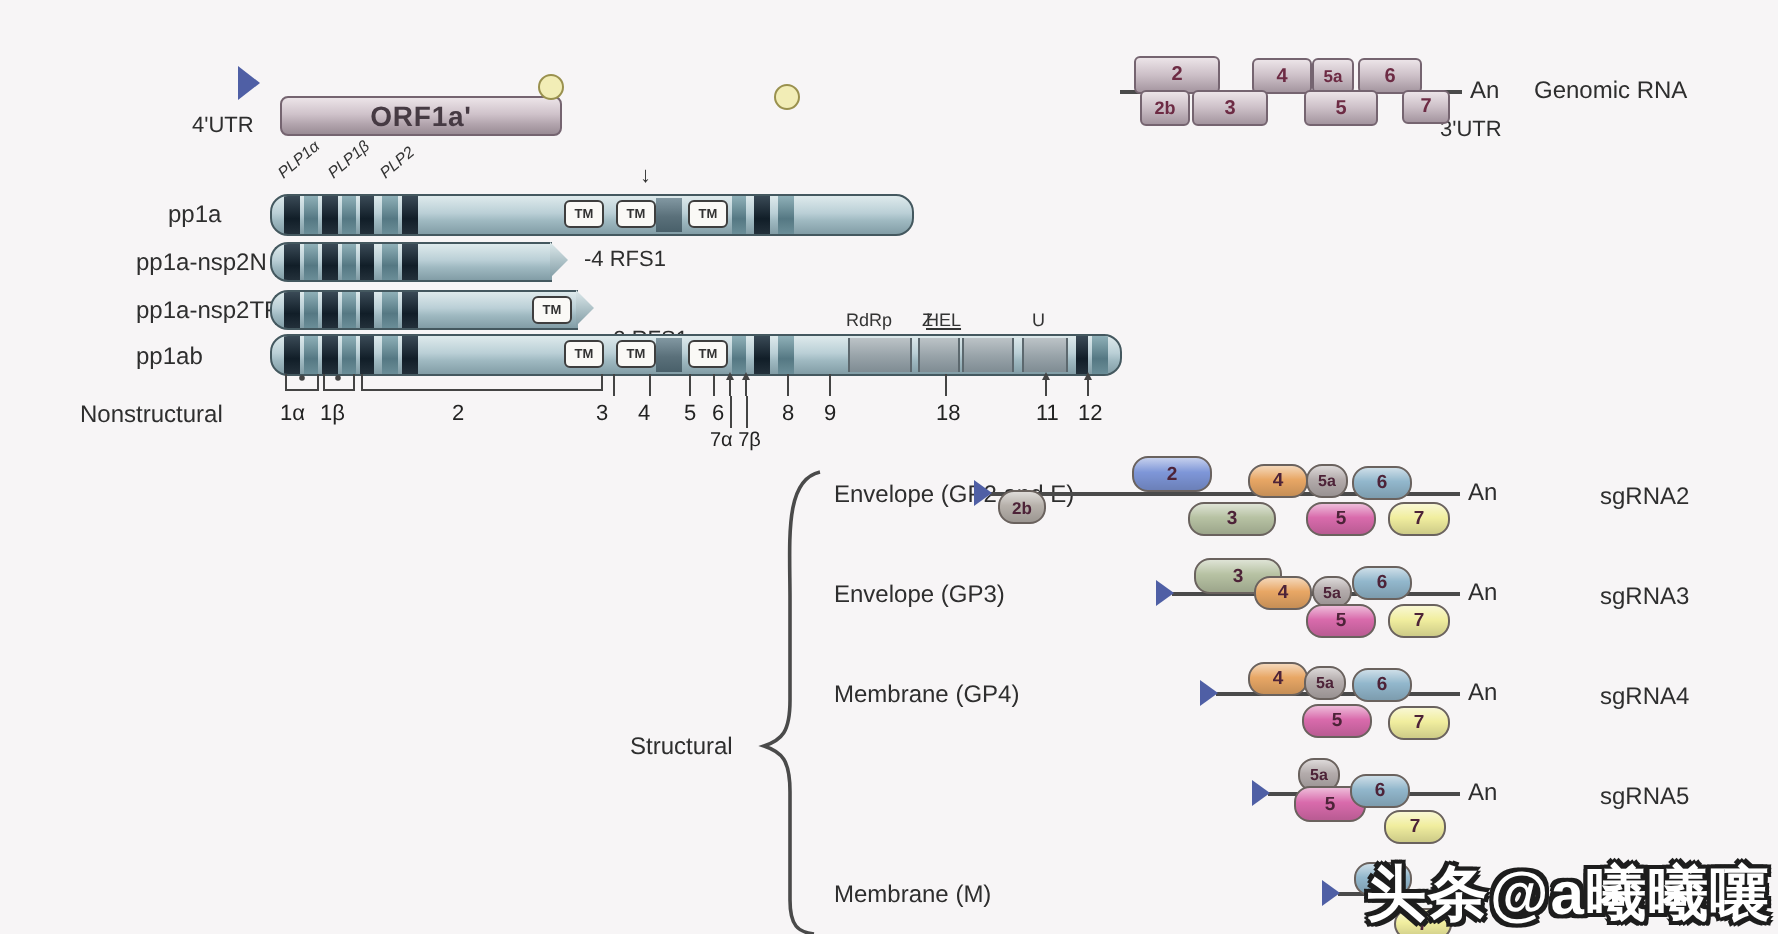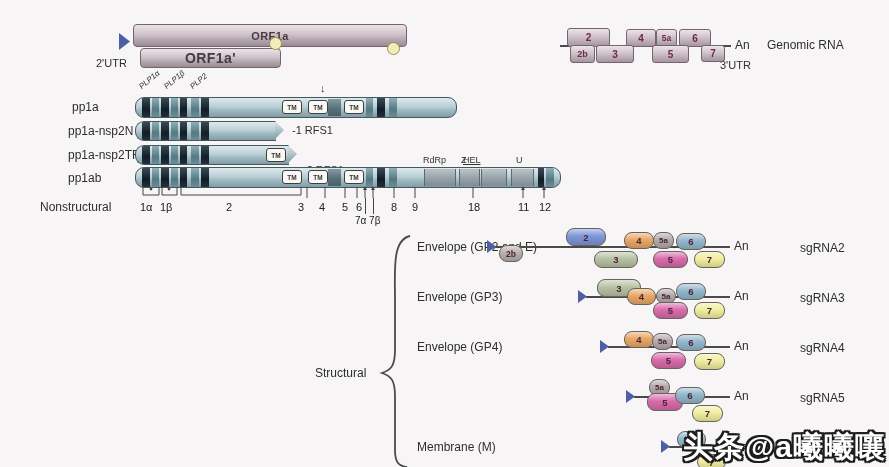--- a/index.html
+++ b/index.html
@@ -54,25 +54,22 @@
              text-shadow:-2px -2px 0 #1d1d1d,2px -2px 0 #1d1d1d,-2px 2px 0 #1d1d1d,
                          2px 2px 0 #1d1d1d,0 2px 0 #1d1d1d,2px 0 0 #1d1d1d,
                          0 -2px 0 #1d1d1d,-2px 0 0 #1d1d1d;}
 </style>
 </head>
 <body>
 
 <div id="canvas">
 
   <div class="tri" style="left: 119px; top: 33px; width: 11px; height: 17px; background-color: rgb(79, 95, 165);"></div>
-  <div class="txt lbl11" style="left:96px;top:57px;">2'UTR</div>
-
-  <div class="gbar" style="left:133px;top:24px;width:272px;height:21px;">
-    <span>ORF1a</span>
-  </div>
+  <div class="txt lbl11" style="left:96px;top:57px;">4'UTR</div>
+
   <div class="gbar" style="left:140px;top:48px;width:139px;height:18px;font-size:14px;">
     <span>ORF1a'</span>
   </div>
   <div class="circ" style="left: 269px; top: 37px; width: 11px; height: 11px; background-color: rgb(242, 237, 182);"></div>
   <div class="circ" style="left: 387px; top: 42px; width: 11px; height: 11px; background-color: rgb(242, 237, 182);"></div>
 
   <div class="hline" style="left:560px;top:45px;width:171px;"></div>
   <div class="sbox" style="left:567px;top:28px;width:41px;height:17px;">
       <span>2</span>
     </div>
@@ -100,21 +97,21 @@
 
   <div class="txt lbl12" style="left:735px;top:38px;">An</div>
   <div class="txt lbl11" style="left:720px;top:59px;">3'UTR</div>
   <div class="txt lbl12" style="left:767px;top:38px;">Genomic RNA</div>
 
   <div class="rot" style="left:143px;top:82px;">PLP1α</div>
   <div class="rot" style="left:168px;top:82px;">PLP1β</div>
   <div class="rot" style="left:194px;top:82px;">PLP2</div>
   <div class="txt" style="left:320px;top:82px;font-size:11px;color:#333;">↓</div>
 
-  <div class="txt lbl12" style="left:72px;top:100px;">pp1a</div>
+  <div class="txt lbl12" style="left:84px;top:100px;">pp1a</div>
   <div class="pbar" style="left:135px;top:97px;width:320px;height:19px;">
     <div class="bandN" style="left:6px;width:8px;"></div>
     <div class="bandT" style="left:16px;width:7px;"></div>
     <div class="bandN" style="left:25px;width:8px;"></div>
     <div class="bandT" style="left:35px;width:7px;"></div>
     <div class="bandN" style="left:44px;width:7px;"></div>
     <div class="bandT" style="left:55px;width:8px;"></div>
     <div class="bandN" style="left:65px;width:8px;"></div>
     <div class="tmbox" style="left:146px;width:18px;">TM</div>
     <div class="tmbox" style="left:172px;width:18px;">TM</div>
@@ -129,21 +126,21 @@
   <div class="pbar tipcut" style="left:135px;top:121px;width:140px;height:18px;">
     <div class="bandN" style="left:6px;width:8px;"></div>
     <div class="bandT" style="left:16px;width:7px;"></div>
     <div class="bandN" style="left:25px;width:8px;"></div>
     <div class="bandT" style="left:35px;width:7px;"></div>
     <div class="bandN" style="left:44px;width:7px;"></div>
     <div class="bandT" style="left:55px;width:8px;"></div>
     <div class="bandN" style="left:65px;width:8px;"></div>
   </div>
   <div class="tip" style="left:275px;top:121px;width:9px;height:18px;"></div>
-  <div class="txt lbl11" style="left:292px;top:124px;">-1 RFS1</div>
+  <div class="txt lbl11" style="left:292px;top:124px;">-4 RFS1</div>
 
   <div class="txt lbl12" style="left:68px;top:148px;">pp1a-nsp2TF</div>
   <div class="pbar tipcut" style="left:135px;top:145px;width:153px;height:18px;">
     <div class="bandN" style="left:6px;width:8px;"></div>
     <div class="bandT" style="left:16px;width:7px;"></div>
     <div class="bandN" style="left:25px;width:8px;"></div>
     <div class="bandT" style="left:35px;width:7px;"></div>
     <div class="bandN" style="left:44px;width:7px;"></div>
     <div class="bandT" style="left:55px;width:8px;"></div>
     <div class="bandN" style="left:65px;width:8px;"></div>
@@ -249,21 +246,21 @@
   <div class="tri" style="left: 578px; top: 290px; width: 9px; height: 13px; background-color: rgb(79, 95, 165);"></div>
   <div class="pill" style="left: 597px; top: 279px; width: 42px; height: 16px; background-color: rgb(183, 194, 163);">3</div>
   <div class="pill" style="left: 627px; top: 288px; width: 27px; height: 15px; background-color: rgb(232, 167, 101);">4</div>
   <div class="pill" style="left: 656px; top: 288px; width: 18px; height: 14px; font-size: 8px; background-color: rgb(179, 171, 171);">5a</div>
   <div class="pill" style="left: 676px; top: 283px; width: 28px; height: 15px; background-color: rgb(146, 183, 204);">6</div>
   <div class="pill" style="left: 653px; top: 302px; width: 33px; height: 15px; background-color: rgb(217, 107, 172);">5</div>
   <div class="pill" style="left: 694px; top: 302px; width: 29px; height: 15px; background-color: rgb(241, 238, 159);">7</div>
   <div class="txt lbl12" style="left:734px;top:289px;">An</div>
   <div class="txt lbl12" style="left:800px;top:291px;">sgRNA3</div>
 
-  <div class="txt lbl12" style="left:417px;top:340px;">Envelope (GP4)</div>
+  <div class="txt lbl12" style="left:417px;top:340px;">Membrane (GP4)</div>
   <div class="hline" style="left:608px;top:346px;width:122px;"></div>
   <div class="tri" style="left: 600px; top: 340px; width: 9px; height: 13px; background-color: rgb(79, 95, 165);"></div>
   <div class="pill" style="left: 624px; top: 331px; width: 28px; height: 15px; background-color: rgb(232, 167, 101);">4</div>
   <div class="pill" style="left: 652px; top: 333px; width: 19px; height: 15px; font-size: 8px; background-color: rgb(179, 171, 171);">5a</div>
   <div class="pill" style="left: 676px; top: 334px; width: 28px; height: 15px; background-color: rgb(146, 183, 204);">6</div>
   <div class="pill" style="left: 651px; top: 352px; width: 33px; height: 15px; background-color: rgb(217, 107, 172);">5</div>
   <div class="pill" style="left: 694px; top: 353px; width: 29px; height: 15px; background-color: rgb(241, 238, 159);">7</div>
   <div class="txt lbl12" style="left:734px;top:339px;">An</div>
   <div class="txt lbl12" style="left:800px;top:341px;">sgRNA4</div>
 

